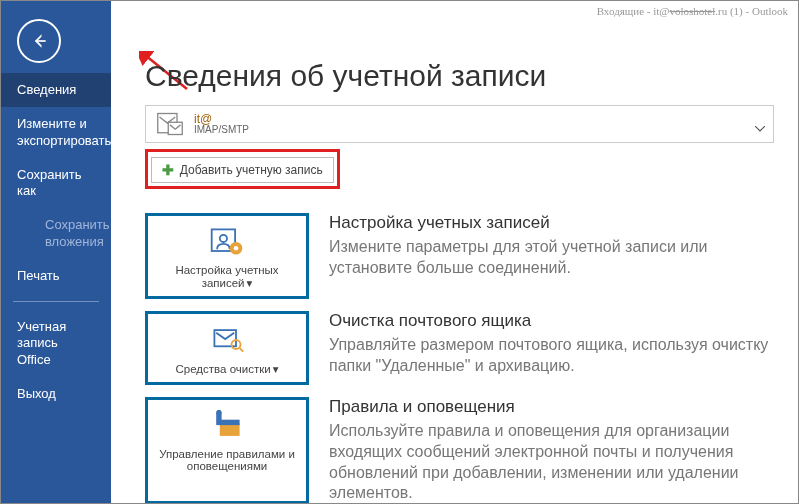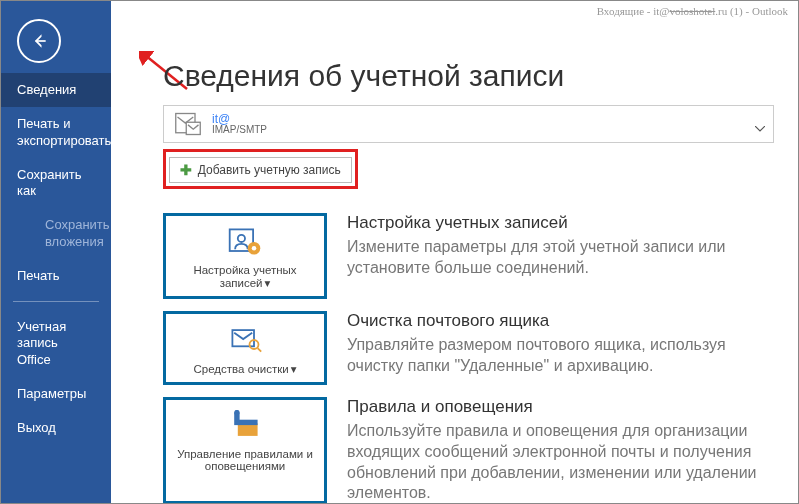--- a/index.html
+++ b/index.html
@@ -62,21 +62,21 @@
   .nav-item.selected { background: #214172; }
   .nav-item.disabled { color: #9fb5d9; padding-left: 44px; }
   .nav-sep {
     height: 1px;
     background: rgba(255,255,255,0.35);
     margin: 8px 12px;
   }
   
   .main {
     flex: 1;
-    padding: 0 24px 0 52px;
+    padding: 0 24px 0 34px;
     position: relative;
     overflow: hidden;
   }
   .arrow-annot {
     position: absolute;
     left: 138px;
     top: 50px;
     pointer-events: none;
   }
   h1.page-title {
@@ -94,21 +94,21 @@
     padding: 0 10px;
     position: relative;
     margin-bottom: 6px;
   }
   .account-icon {
     width: 28px; height: 28px;
     margin-right: 10px;
     position: relative;
   }
   .account-texts { line-height: 1.0; }
-  .account-email { font-size: 12px; color: #3b82f6; }
+  .account-email { font-size: 12px; color: #a16207; }
   .account-type { font-size: 10px; color: #666; }
   .account-dd {
     position: absolute;
     right: 8px;
     top: 12px;
   }
   
   .add-account {
     display: inline-flex;
     align-items: center;
@@ -183,27 +183,26 @@
   </div>
 
   <div class="sidebar">
     <div class="back-btn">
       <svg viewBox="0 0 24 24">
           <path d="M15 4l-8 8 8 8v-3l-5-5 5-5z"></path>
           <rect x="8" y="11" width="12" height="2"></rect>
         </svg>
     </div>
     <div class="nav-item selected"><span>Сведения</span></div>
-    <div class="nav-item"><span>Печать и экспортировать</span></div>
+    <div class="nav-item"><span>Измените и экспортировать</span></div>
     <div class="nav-item"><span>Сохранить как</span></div>
     <div class="nav-item disabled"><span>Сохранить вложения</span></div>
     <div class="nav-item"><span>Печать</span></div>
     <div class="nav-sep"></div>
     <div class="nav-item"><span>Учетная запись Office</span></div>
-    <div class="nav-item"><span>Параметры</span></div>
     <div class="nav-item"><span>Выход</span></div>
   </div>
 
   <svg class="arrow-annot" width="50" height="40">
     <defs>
         <marker id="ah" markerWidth="8" markerHeight="8" refX="2" refY="4" orient="auto">
           <path d="M0,0 L8,4 L0,8 z" fill="#e02020"></path>
         </marker>
       </defs>
     <line x1="48" y1="38" x2="6" y2="4" stroke="#e02020" stroke-width="2.5" marker-end="url(#ah)"></line>

